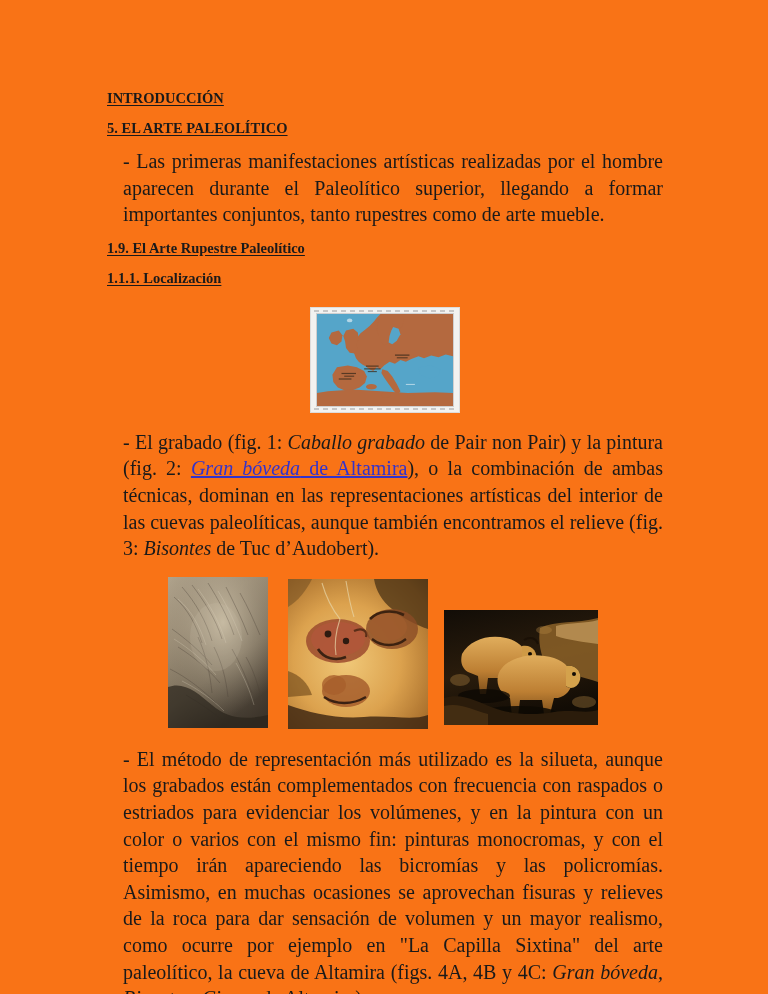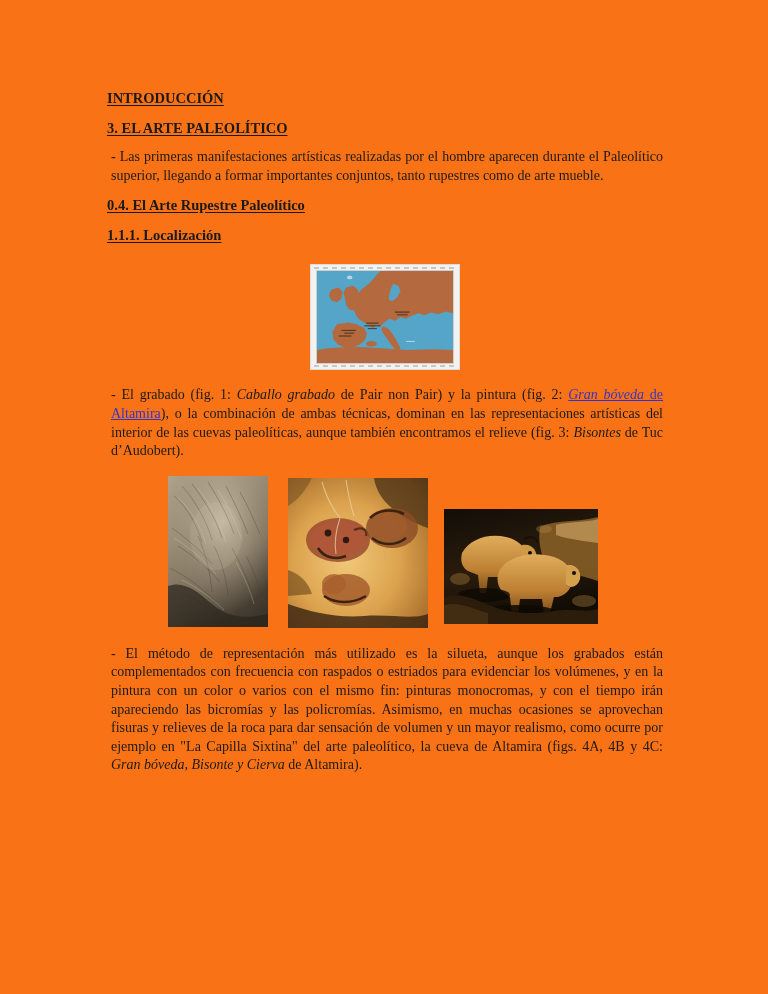--- a/index.html
+++ b/index.html
@@ -36,25 +36,25 @@
     line-height: 1.45;
     margin: 0 0 9px 0;
     text-align: left;
   }
   .heading span.h-text {
     text-decoration: underline;
     text-underline-offset: 2px;
   }
 
   .para {
-    font-size: 14px;
+    font-size: 20px;
     line-height: 1.33;
     text-align: justify;
     text-justify: inter-word;
-    margin: 0 0 10px 4px;
+    margin: 0 0 10px 16px;
     hyphens: none;
   }
 
   .it { font-style: italic; }
 
   a.doclink, .doclink {
     color: #3333cc;
     text-underline-offset: 1px;
   }
   .doclink.it { font-style: italic; }
@@ -119,25 +119,25 @@
   .spacer-bottom { height: 140px; }
 </style>
 </head>
 <body>
 
 <div class="page">
   <div class="content">
 
     <h1 class="heading"><span class="h-text">INTRODUCCIÓN</span></h1>
 
-    <h2 class="heading"><span class="h-text">3. EL ARTE PALEOLÍTICO</span></h2>
+    <h2 class="heading"><span class="h-text">5. EL ARTE PALEOLÍTICO</span></h2>
 
     <p class="para">- Las primeras manifestaciones artísticas realizadas por el hombre aparecen durante el Paleolítico superior, llegando a formar importantes conjuntos, tanto rupestres como de arte mueble.</p>
 
-    <h3 class="heading"><span class="h-text">0.4. El Arte Rupestre Paleolítico</span></h3>
+    <h3 class="heading"><span class="h-text">1.9. El Arte Rupestre Paleolítico</span></h3>
 
     <h3 class="heading"><span class="h-text">1.1.1. Localización</span></h3>
 
 
     <div class="map-wrap">
       <div class="map-frame">
         <div class="map-inner">
           <svg viewBox="0 0 150 100" preserveAspectRatio="none" aria-hidden="true">
             <rect x="0" y="0" width="150" height="100" fill="#55a5c9"></rect>
 

